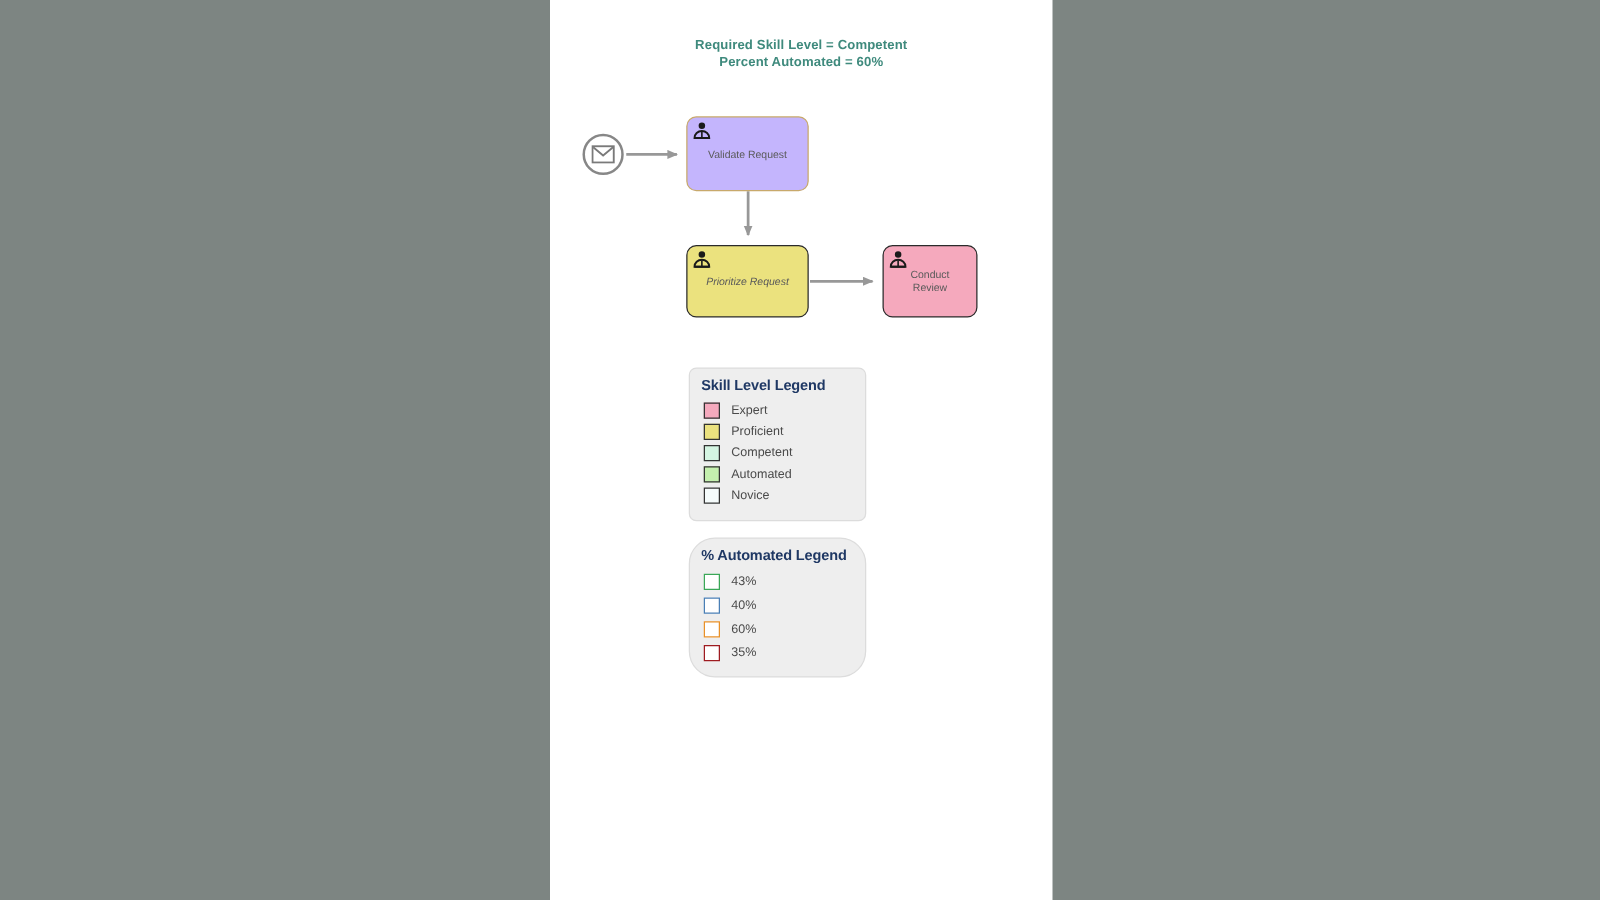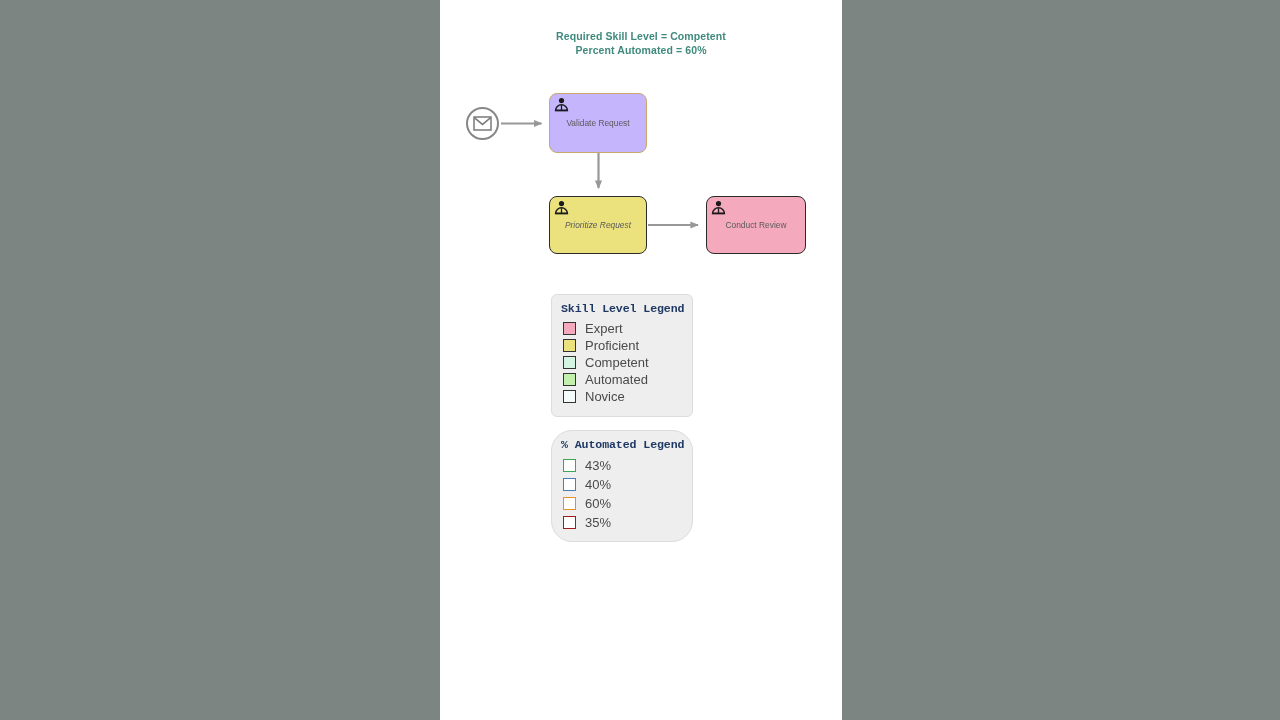--- a/index.html
+++ b/index.html
@@ -64,56 +64,55 @@
   }
   .task-icon {
     position: absolute;
     left: 4px; top: 3px;
     width: 15px; height: 15px;
   }
   .task-icon svg { display: block; }
 
   #task-validate  { left: 549px; top: 93px;  width: 98px; height: 60px; }
   #task-prioritize{ left: 549px; top: 196px; width: 98px; height: 58px; }
-  #task-review    { left: 706px; top: 196px; width: 100px; height: 58px; }
+  #task-review    { left: 706px; top: 196px; width: 76px; height: 58px; }
 
   
   .legend-panel {
     position: absolute;
     background: #eeeeee;
     border: 1px solid #dcdcdc;
     border-radius: 6px;
   }
   #legend-skill     { left: 551px; top: 294px; width: 142px; height: 123px; }
   #legend-automated { left: 551px; top: 430px; width: 142px; height: 112px; border-radius: 21px; }
 
   .legend-title {
     font-size: 11.6px;
     font-weight: bold;
     color: #1f3864;
     padding: 7px 0 4px 9px;
     letter-spacing: -0.1px;
     white-space: nowrap;
-    font-family: Liberation Mono, monospace;
   }
   .legend-row {
     display: flex;
     align-items: center;
     padding: 0 0 0 11px;
     height: 17px;
   }
   .legend-swatch {
     width: 13px; height: 13px;
     flex: 0 0 13px;
     border: 1px solid #333333;
     background: #ffffff;
   }
   .legend-swatch.thick { border-width: 1.6px; }
   .legend-text {
-    font-size: 13px;
+    font-size: 10px;
     color: #4a4a4a;
     margin-left: 9px;
     white-space: nowrap;
   }
   .legend-rows { margin-top: 1px; }
   #legend-automated .legend-row { height: 19px; }
 </style>
 </head>
 <body style="background: rgb(125, 133, 130);">
 

